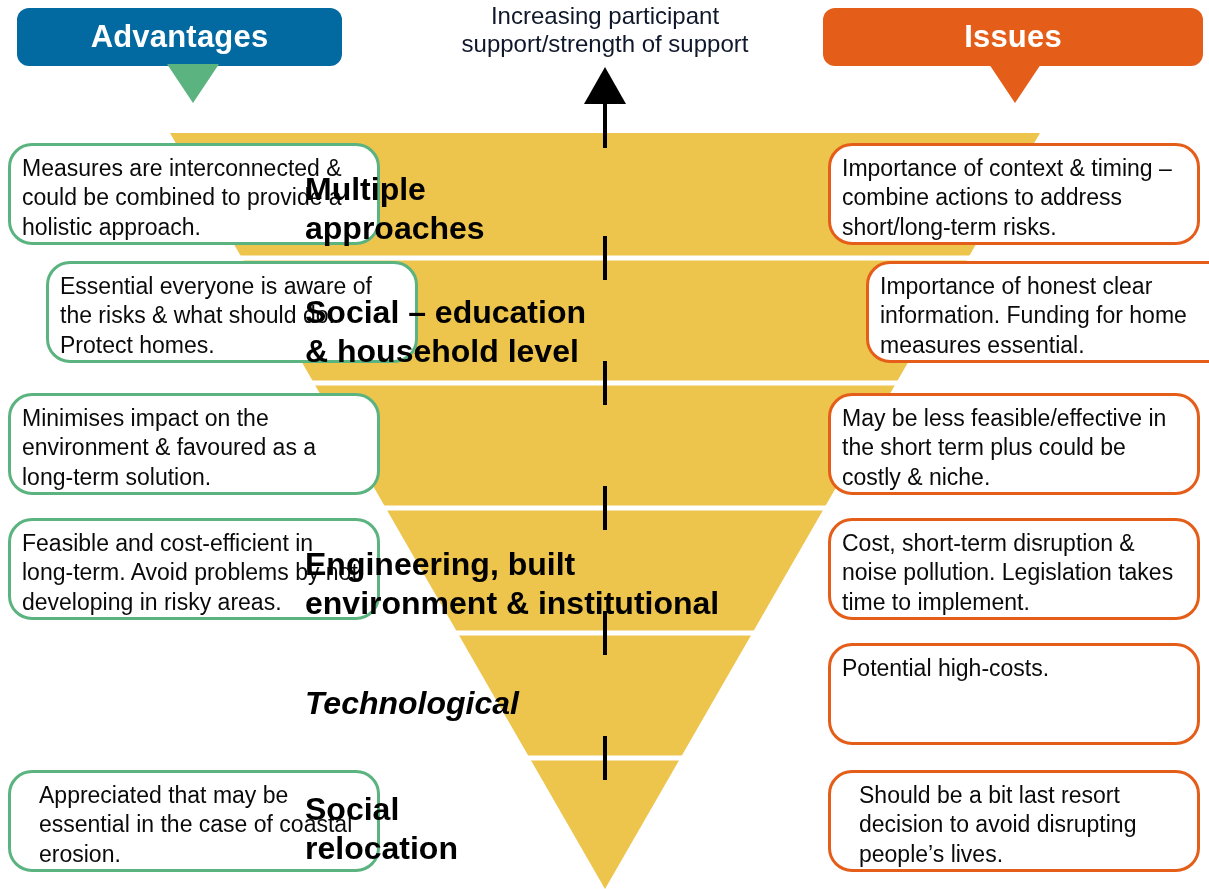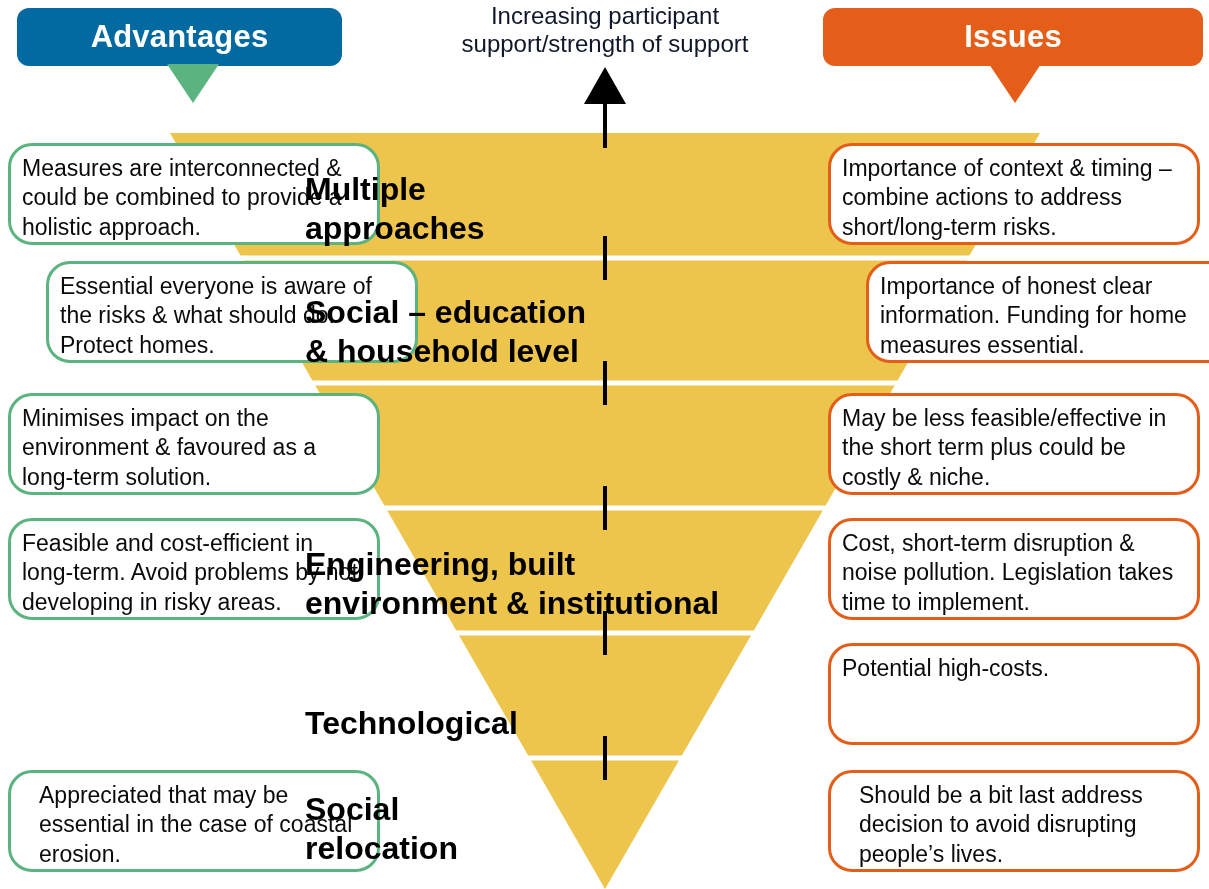--- a/index.html
+++ b/index.html
@@ -42,21 +42,21 @@
   .r1 { top:143px; } .r2 { top:261px;margin-left:38px; } .r3 { top:393px; }
   .r4 { top:518px; } .r5 { top:643px; } .r6 { top:770px;padding-left:28px; }
 
   
   .level {
     position:absolute; left:305px; width:600px; 
     font-weight:bold; font-size:32px; line-height:1.22; white-space:pre-line;
     color:#000;
   }
   .lv1 { top:170px; } .lv2 { top:293px; } .lv3 { top:418px; }
-  .lv4 { top:545px; } .lv5 { top:704px; } .lv6 { top:790px; }
+  .lv4 { top:545px; } .lv5 { top:684px;font-style:italic; } .lv6 { top:790px; }
 </style>
 </head>
 <body>
 
 <div class="canvas">
 
   <svg class="bg-svg" viewBox="0 0 1209 889" aria-hidden="true">
     <polygon points="170,133 1040,133 605,889" fill="#EDC44C"></polygon>
     <g stroke="#FFFFFF" stroke-width="5">
       <line x1="0" y1="258" x2="1209" y2="258"></line>
@@ -106,15 +106,15 @@
   <div class="level lv4">Engineering, built
 environment &amp; institutional</div>
   <div class="box box-iss r4">Cost, short-term disruption &amp; noise pollution. Legislation takes time to implement.</div>
 
   <div class="level lv5">Technological</div>
   <div class="box box-iss r5">Potential high-costs.</div>
 
   <div class="box box-adv r6">Appreciated that may be essential in the case of coastal erosion.</div>
   <div class="level lv6">Social
 relocation</div>
-  <div class="box box-iss r6">Should be a bit last address decision to avoid disrupting people’s lives.</div>
+  <div class="box box-iss r6">Should be a bit last resort decision to avoid disrupting people’s lives.</div>
 
 </div>
 
 </body></html>

